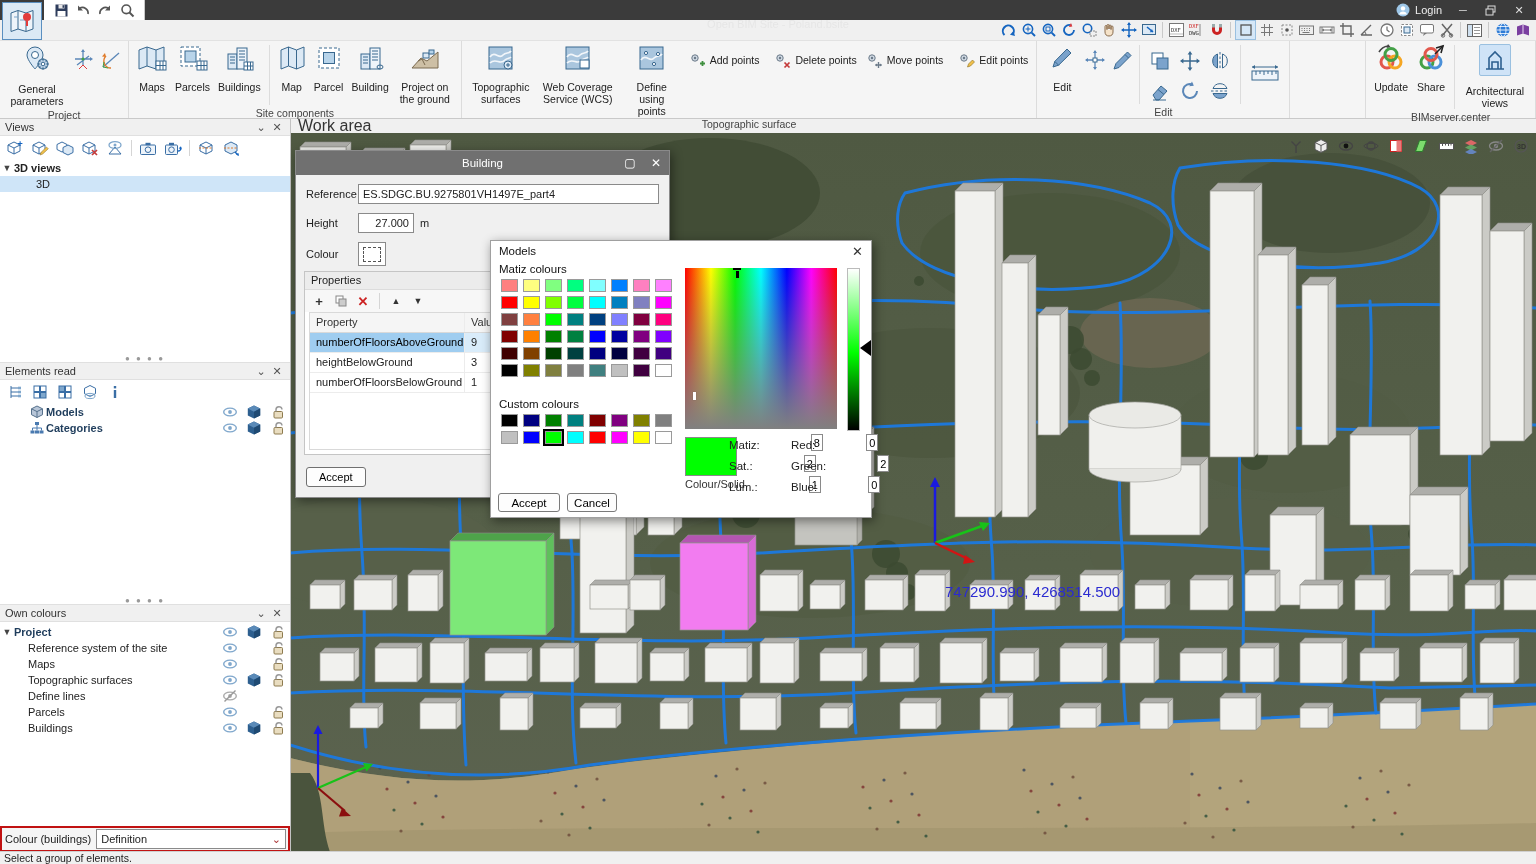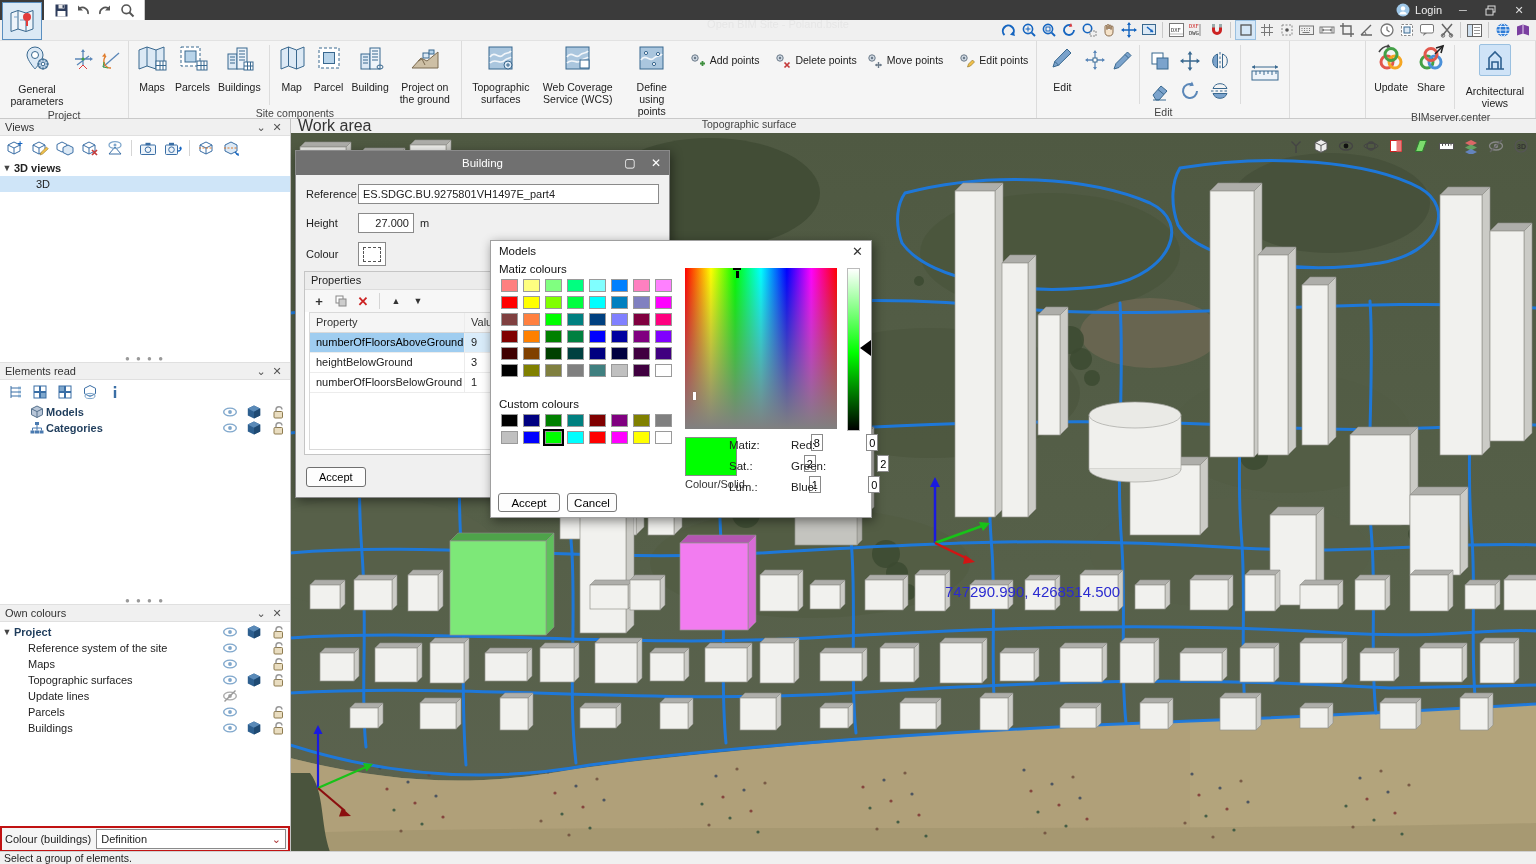--- a/index.html
+++ b/index.html
@@ -944,21 +944,21 @@
           </span>
           <span class="slot">
             <svg width="16" height="16" viewBox="0 0 16 16">
               <rect x="4" y="7.5" width="8.5" height="6.5" rx="1" fill="#e9ddc0" stroke="#8d7a4e"></rect>
               <path d="M6 7.5V5.8a3 3 0 0 1 6-.3" fill="none" stroke="#9a9a9a" stroke-width="1.5"></path>
             </svg>
           </span>
         </div>
         <div class="trow">
           <span style="width:28px;flex:none"></span>
-          <span class="tlabel">Update lines</span>
+          <span class="tlabel">Define lines</span>
           <span class="slot">
             <svg width="16" height="16" viewBox="0 0 16 16">
               <ellipse cx="8" cy="8" rx="6.3" ry="3.9" fill="none" stroke="#aaa" stroke-width="1.4"></ellipse>
               <circle cx="8" cy="8" r="1.9" fill="#aaa"></circle>
               <path d="M2.5 13.5l11-11" stroke="#999" stroke-width="1.4"></path>
             </svg>
           </span>
           <span class="slot"></span>
           <span class="slot"></span>
         </div>

